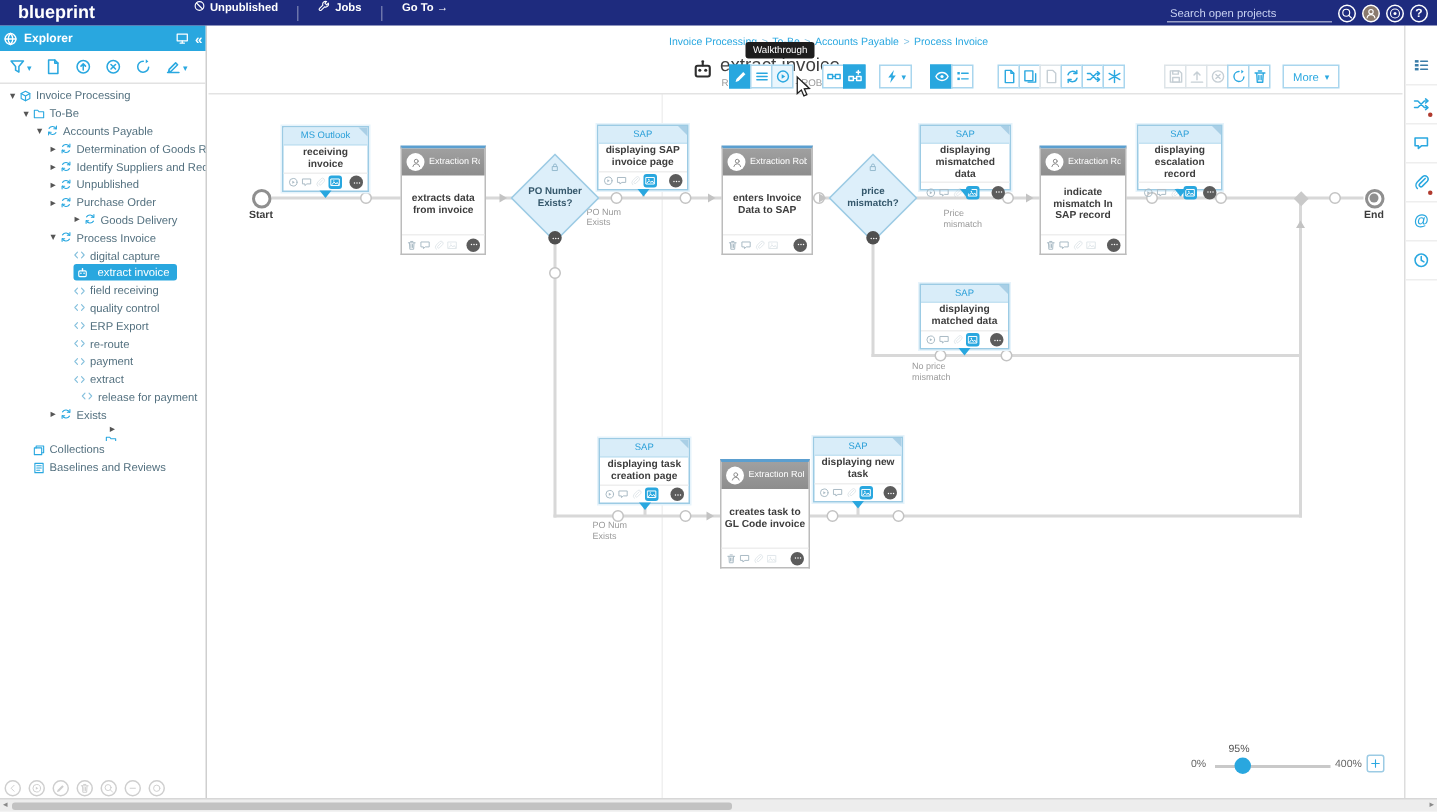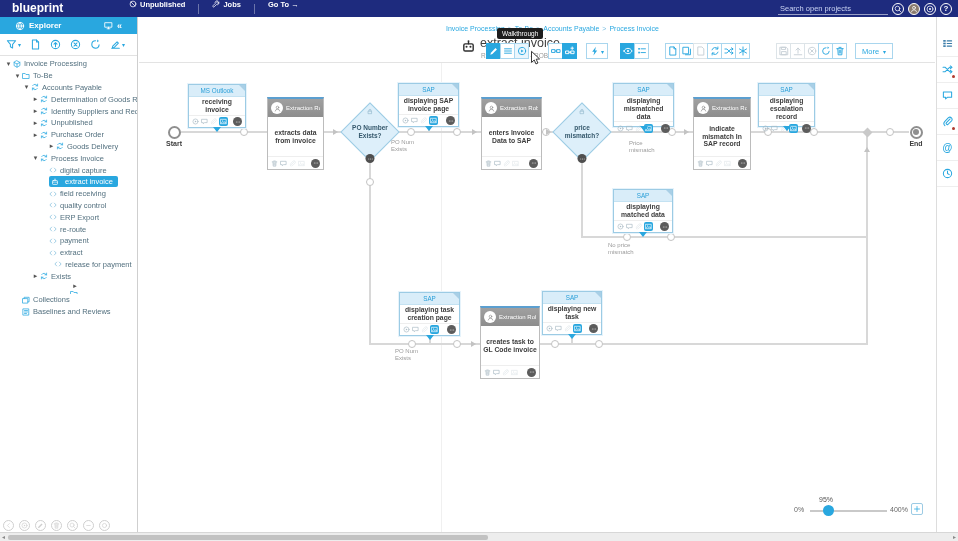--- a/index.html
+++ b/index.html
@@ -14,21 +14,21 @@
   .tb-sep{width:1px;height:10px;background:rgba(255,255,255,.35);}
   .spacer{flex:1;}
   .searchbox{width:106px;background:transparent;border:none;border-bottom:1px solid rgba(255,255,255,.55);color:#fff;font-size:7.5px;height:11px;padding:0 2px;outline:none;font-family:"Liberation Sans",sans-serif;}
   .searchbox::placeholder{color:#c9d2f2;}
   .tb-circ{width:12px;height:12px;border:1px solid #fff;border-radius:50%;display:flex;align-items:center;justify-content:center;margin-left:4px;cursor:pointer;flex:none;box-sizing:border-box;}
   .tb-circ.avatar-c{background:#8a7a6d;}
   .tb-circ:last-child{margin-right:6px;}
 
   
   .sidebar{position:absolute;top:17px;left:0;width:138px;bottom:8px;background:#fff;border-right:1px solid #cfcfcf;z-index:20;display:flex;flex-direction:column;box-sizing:border-box;}
-  .exp-head{height:17px;background:#29a7df;color:#fff;display:flex;align-items:center;font-size:8px;font-weight:bold;padding:0 15px;gap:4px;flex:none;}
+  .exp-head{height:17px;background:#29a7df;color:#fff;display:flex;align-items:center;font-size:8px;font-weight:bold;padding:0 2px;gap:4px;flex:none;}
   .exp-title{flex:1;}
   .exp-chev{font-size:9px;cursor:pointer;}
   .exp-tools{height:21px;border-bottom:1px solid #e2e2e2;display:flex;align-items:center;gap:1px;padding:0 2px;color:#2aa8e0;flex:none;}
   .tool-btn{display:flex;align-items:center;padding:2px 4px;cursor:pointer;}
   .caret{font-size:6px;margin-left:1px;}
   .tree{flex:1;overflow:hidden;padding-top:2px;}
   .trow{display:flex;align-items:center;height:11.8px;font-size:7.5px;color:#53707f;cursor:pointer;white-space:nowrap;overflow:hidden;}
   .arr{width:9px;font-size:7px;color:#555;text-align:center;flex:none;}
   .trow .ic{flex:none;margin-right:3px;}
   .sel-chip{background:#29a7df;color:#fff;border-radius:2px;padding:1px 5px 1px 2px;display:flex;align-items:center;gap:3px;}

